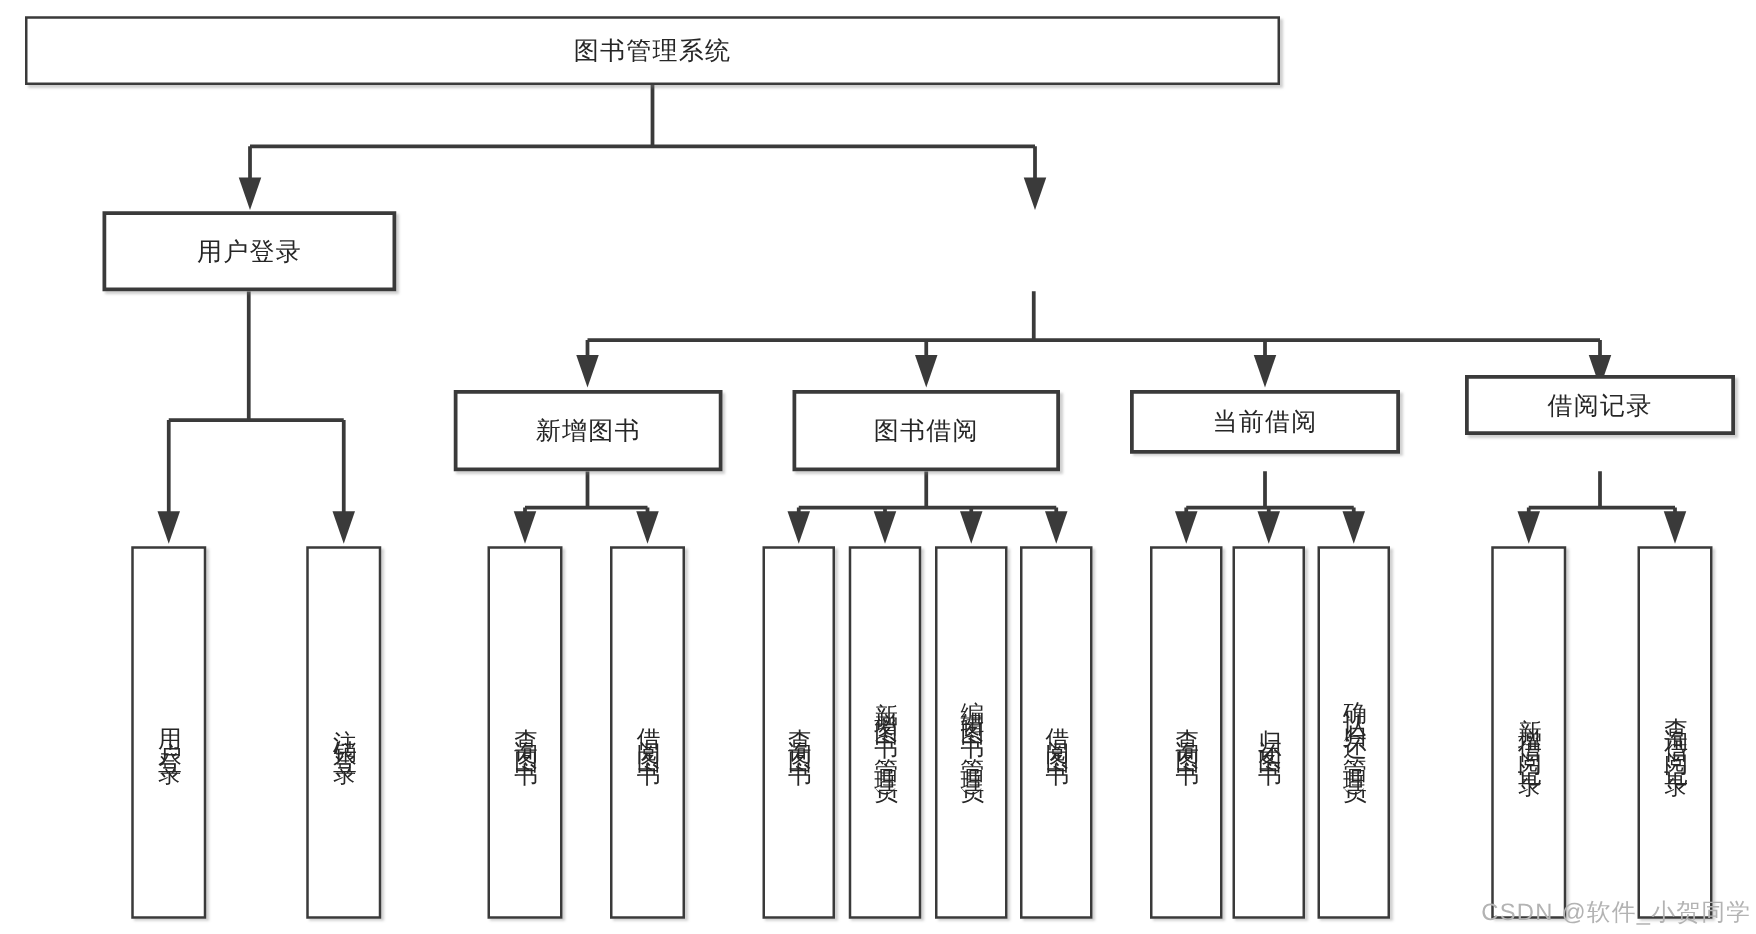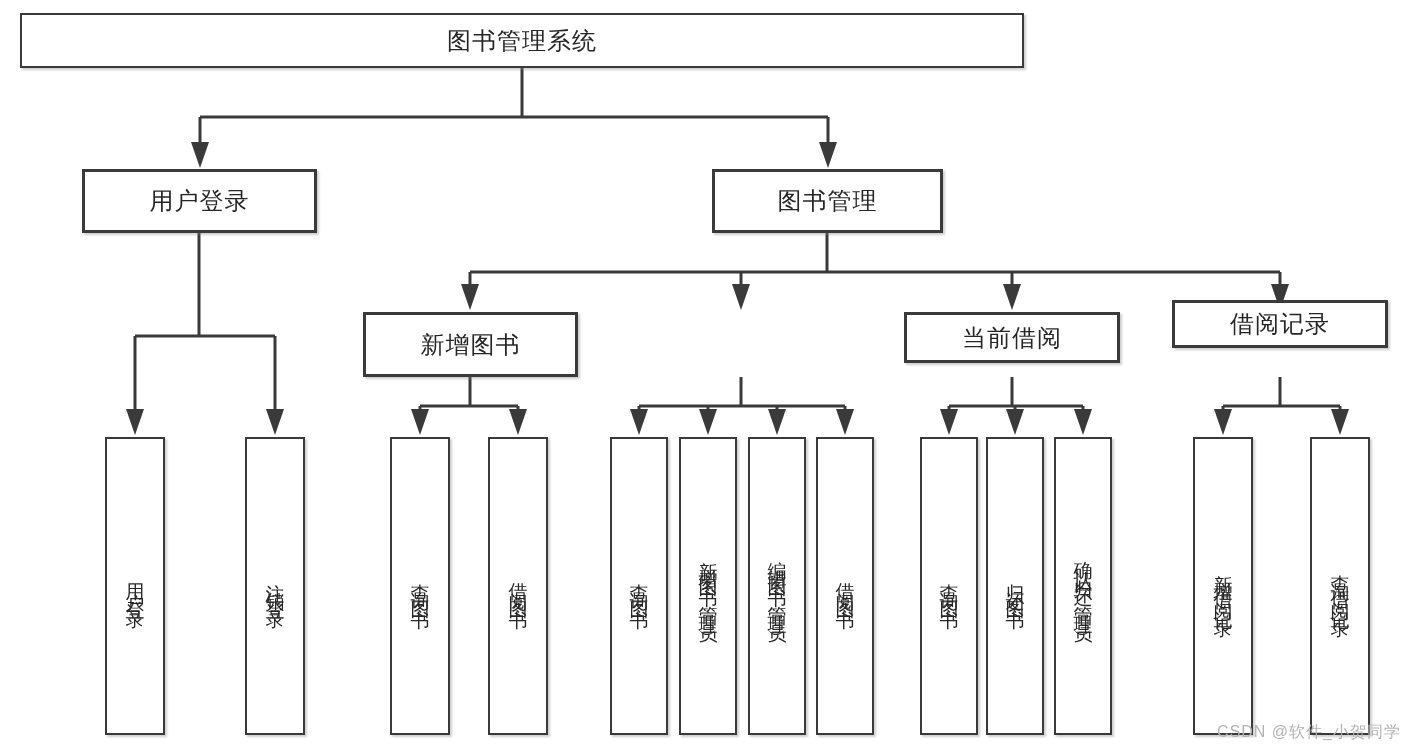--- a/index.html
+++ b/index.html
@@ -10,29 +10,29 @@
     color:var(--text,#262626);
   }
   .connector{position:absolute;left:0;top:0;color:var(--line,#3a3a3a);}
   .node{
     position:absolute;box-sizing:border-box;background:#fff;
     border:3px solid var(--line,#3a3a3a);
     display:flex;align-items:center;justify-content:center;
     box-shadow:2px 2px 2px rgba(130,130,130,.38);
   }
   .node.root{border-width:2px;}
-  .node .lbl{font-size:24px;letter-spacing:1px;white-space:nowrap;}
+  .node .lbl{font-size:20px;letter-spacing:1px;white-space:nowrap;}
   .node.leaf{border-width:2px;}
   .node.leaf .lbl{
     writing-mode:vertical-rl;text-orientation:mixed;
     font-size:19px;letter-spacing:9px;line-height:1.15;white-space:normal;
   }
   .watermark{
     position:absolute;right:4px;bottom:4px;
-    font-size:16px;letter-spacing:1px;
+    font-size:19px;letter-spacing:1px;
     color:var(--watermark,#b5b5b5);z-index:5;white-space:nowrap;
   }
 </style>
 </head>
 <body>
 
 <div class="stage">
 
   <svg class="connector" width="1405" height="747" viewBox="0 0 1405 747">
     <g stroke="currentColor" stroke-width="3" fill="none">
@@ -67,26 +67,26 @@
     </g>
   </svg>
 
   <div class="node root" style="left:20px;top:13px;width:1004px;height:55px">
     <span class="lbl">图书管理系统</span>
   </div>
 
   <div class="node branch" style="left:82px;top:169px;width:235px;height:64px">
     <span class="lbl">用户登录</span>
   </div>
-  <div class="node branch" style="left:712px;top:169px;width:231px;height:64px">
-    <span class="lbl">图书管理</span>
-  </div>
 
   <div class="node branch" style="left:363px;top:312px;width:215px;height:65px">
     <span class="lbl">新增图书</span>
+  </div>
+  <div class="node branch" style="left:634px;top:312px;width:214px;height:65px">
+    <span class="lbl">图书借阅</span>
   </div>
   <div class="node branch" style="left:904px;top:312px;width:216px;height:51px">
     <span class="lbl">当前借阅</span>
   </div>
   <div class="node branch" style="left:1172px;top:300px;width:216px;height:48px">
     <span class="lbl">借阅记录</span>
   </div>
 
   <div class="node leaf" style="left:105px;top:437px;width:60px;height:298px">
     <span class="lbl">用户登录</span>

